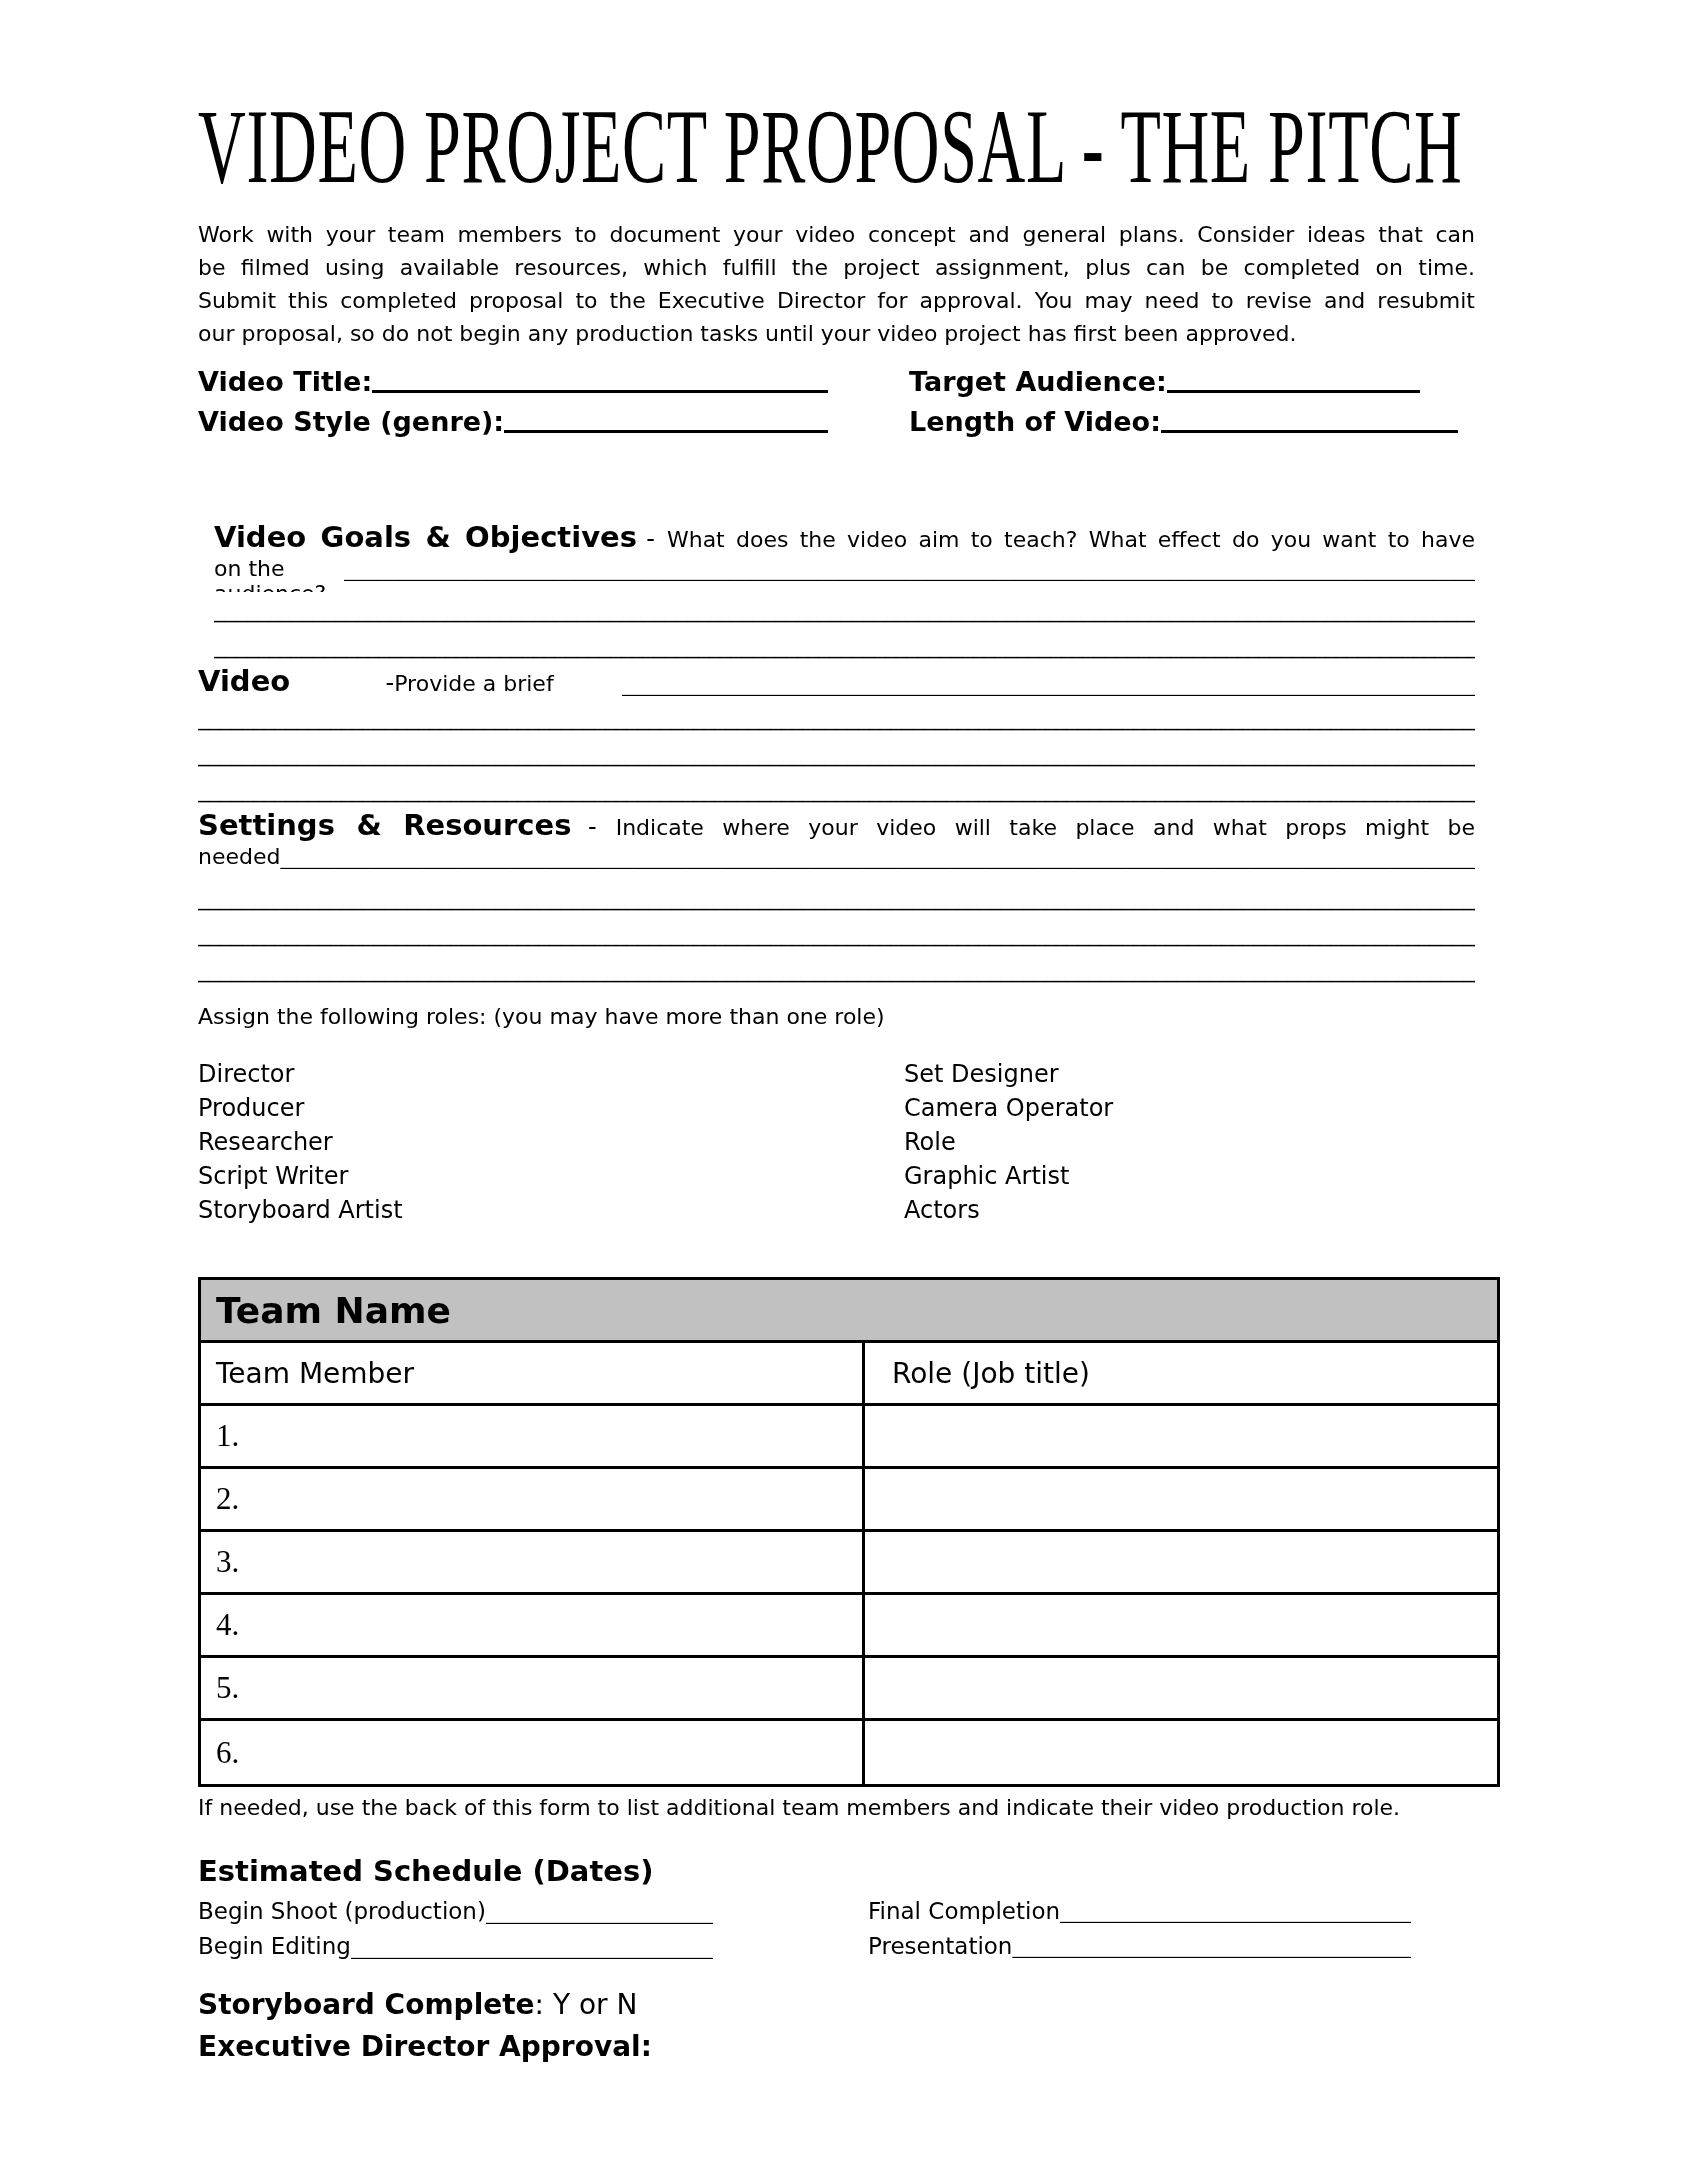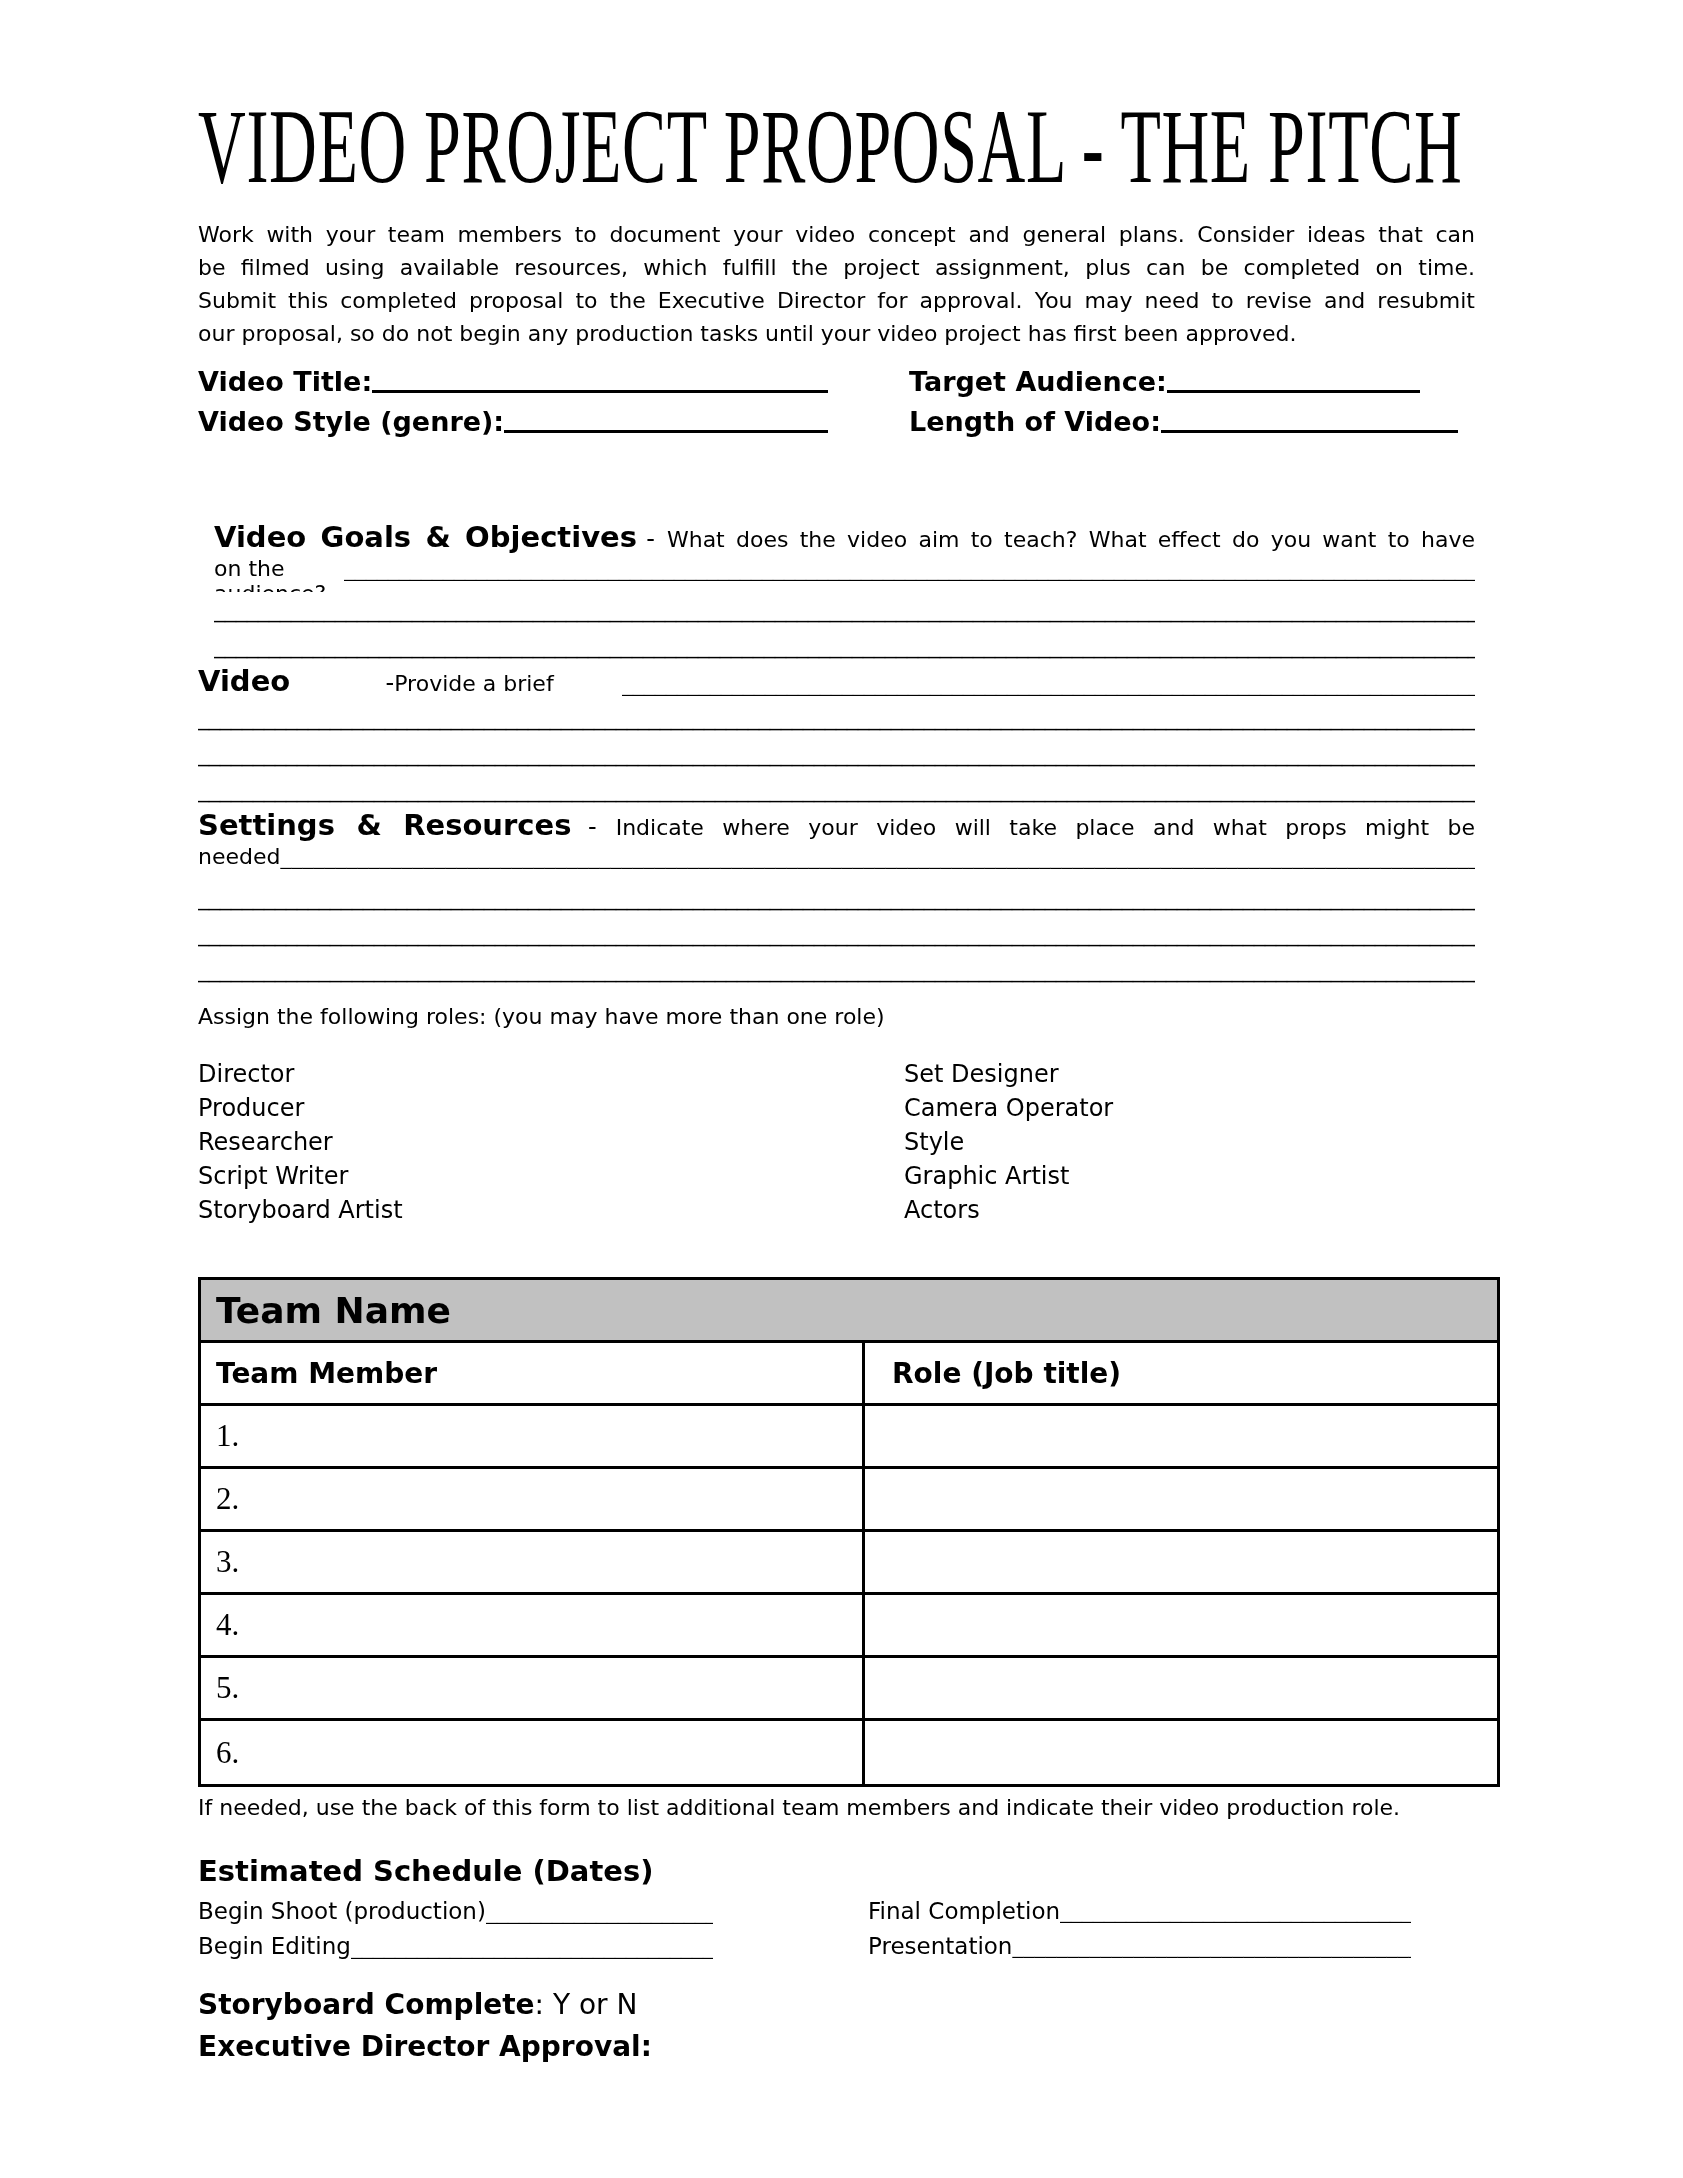--- a/index.html
+++ b/index.html
@@ -60,21 +60,21 @@
   .tt-header {
     height:63px; box-sizing:border-box;
     background:#c1c1c1; border-bottom:3px solid #000;
     display:flex; align-items:center; padding-left:15px;
     font-size:36px; font-weight:bold;
   }
   .tt-row { display:flex; height:63px; box-sizing:border-box; border-bottom:3px solid #000; }
   .tt-row.last { border-bottom:none; }
   .tt-cell-left  { width:661px; box-sizing:border-box; padding-left:15px; display:flex; align-items:center; }
   .tt-cell-right { flex:1; box-sizing:border-box; border-left:3px solid #000; padding-left:27px; display:flex; align-items:center; }
-  .tt-colhead { font-size:28px; font-weight:bold; }
+  .tt-colhead { font-size:28px; font-weight:normal; }
   .tt-num { font-family:"Liberation Serif","DejaVu Serif",serif; font-size:31px; }
   
   .note { margin-top:8px; font-size:22px; white-space:nowrap; }
   
   .schedule { margin-top:34px; }
   .sch-heading { font-size:29px; font-weight:bold; height:44px; white-space:nowrap; }
   .sch-row { display:flex; align-items:baseline; font-size:23px; height:35px; }
   .sch-left  { display:flex; align-items:baseline; width:515px; overflow:hidden; }
   .sch-gap { width:155px; }
   .sch-right { display:flex; align-items:flex-start; width:543px; overflow:hidden; }
@@ -169,21 +169,21 @@
       <div class="roles-col-left">
         <div class="role-item">Director</div>
         <div class="role-item">Producer</div>
         <div class="role-item">Researcher</div>
         <div class="role-item">Script Writer</div>
         <div class="role-item">Storyboard Artist</div>
       </div>
       <div class="roles-col-right">
         <div class="role-item">Set Designer</div>
         <div class="role-item">Camera Operator</div>
-        <div class="role-item">Style</div>
+        <div class="role-item">Role</div>
         <div class="role-item">Graphic Artist</div>
         <div class="role-item">Actors</div>
       </div>
     </div>
   </div>
 
   <div class="team-table">
     <div class="tt-header" style="background: rgb(193, 193, 193);">Team Name</div>
     <div class="tt-row">
       <div class="tt-cell-left">

